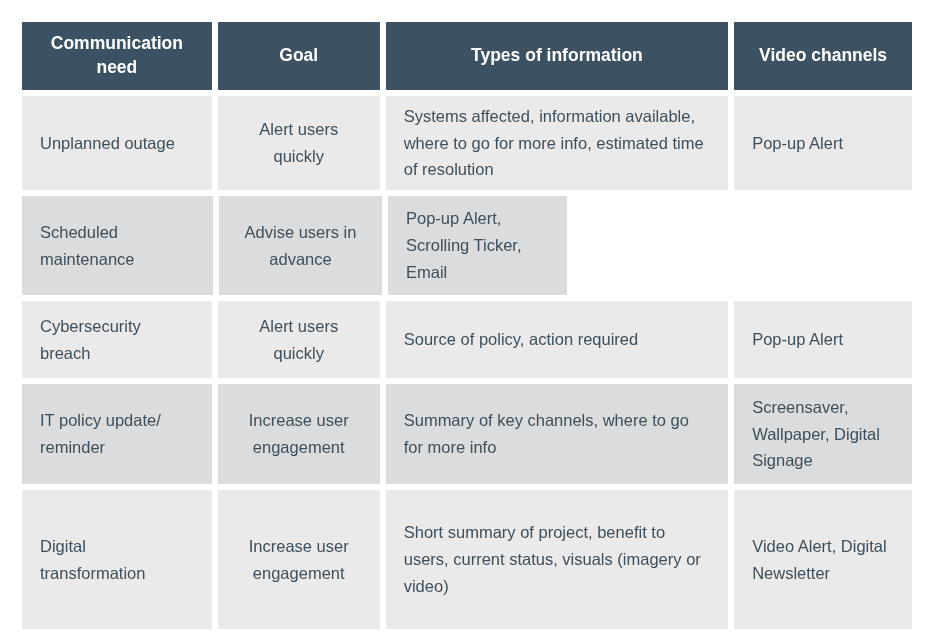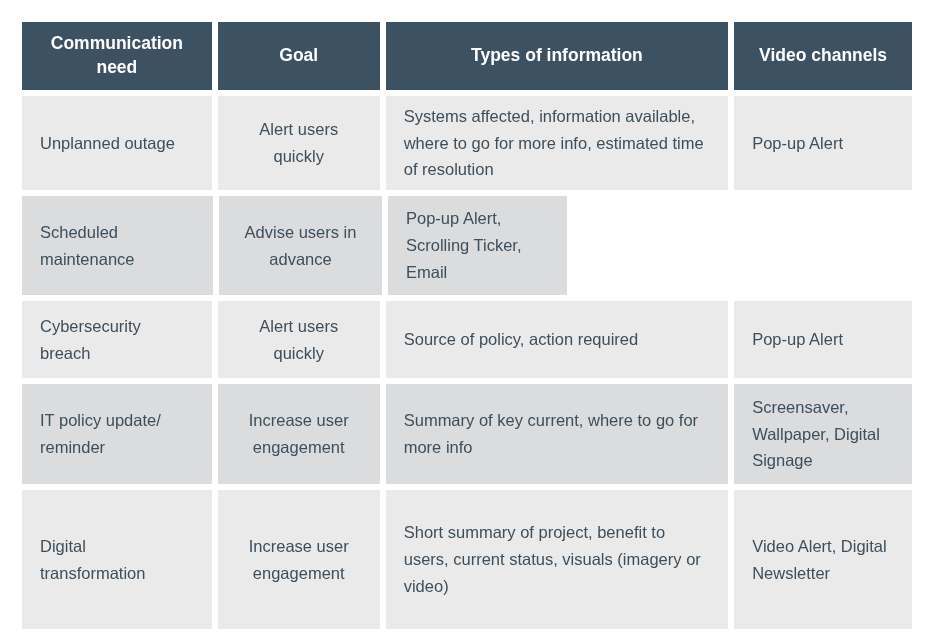--- a/index.html
+++ b/index.html
@@ -133,21 +133,21 @@
   </div>
 
   <div class="row dark r4">
     <div class="cell col-0">
       <span class="txt">IT policy update/ reminder</span>
     </div>
     <div class="cell col-1">
       <span class="txt">Increase user engagement</span>
     </div>
     <div class="cell col-2">
-      <span class="txt">Summary of key current, where to go for more info</span>
+      <span class="txt">Summary of key channels, where to go for more info</span>
     </div>
     <div class="cell col-3">
       <span class="txt">Screensaver, Wallpaper, Digital Signage</span>
     </div>
   </div>
 
   <div class="row light r5">
     <div class="cell col-0">
       <span class="txt">Digital transformation</span>
     </div>

